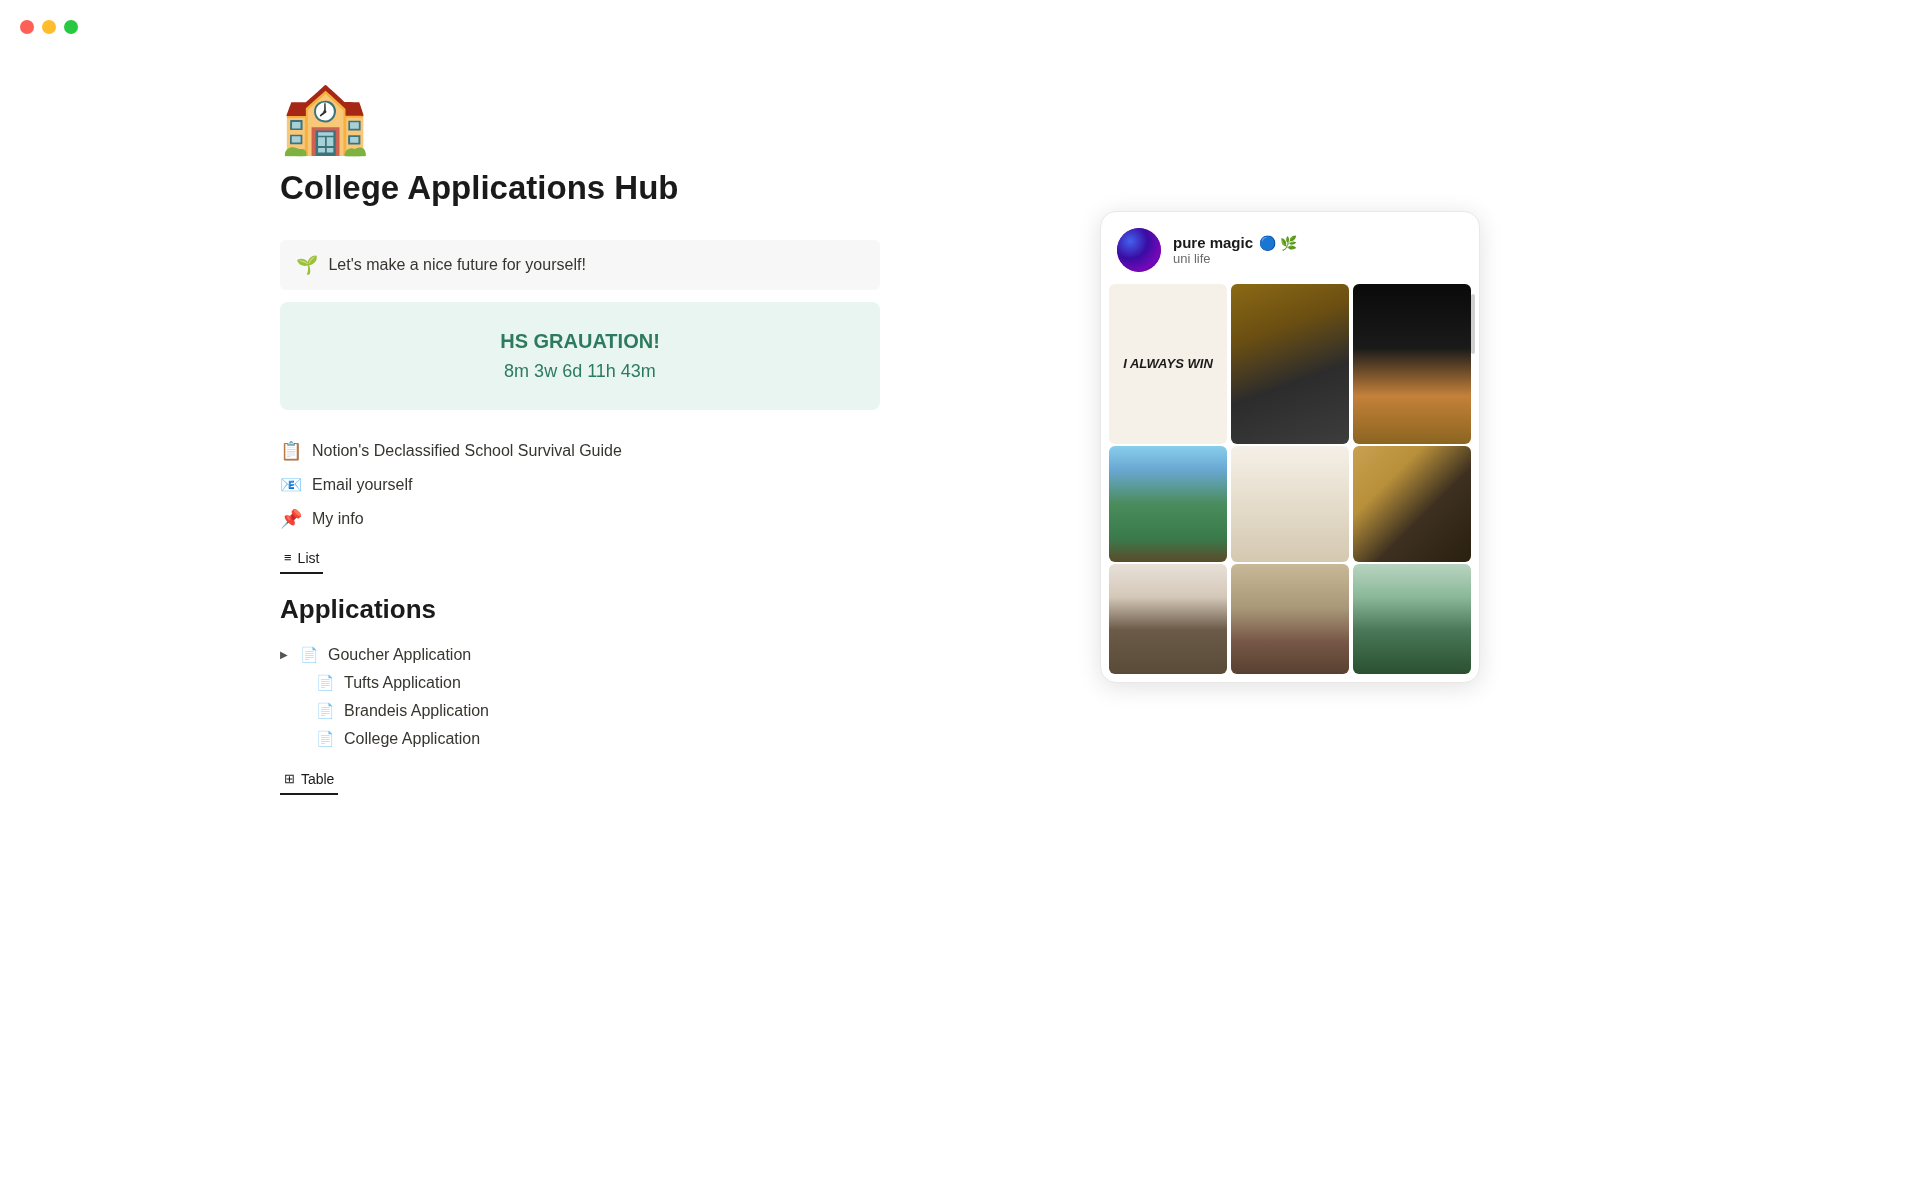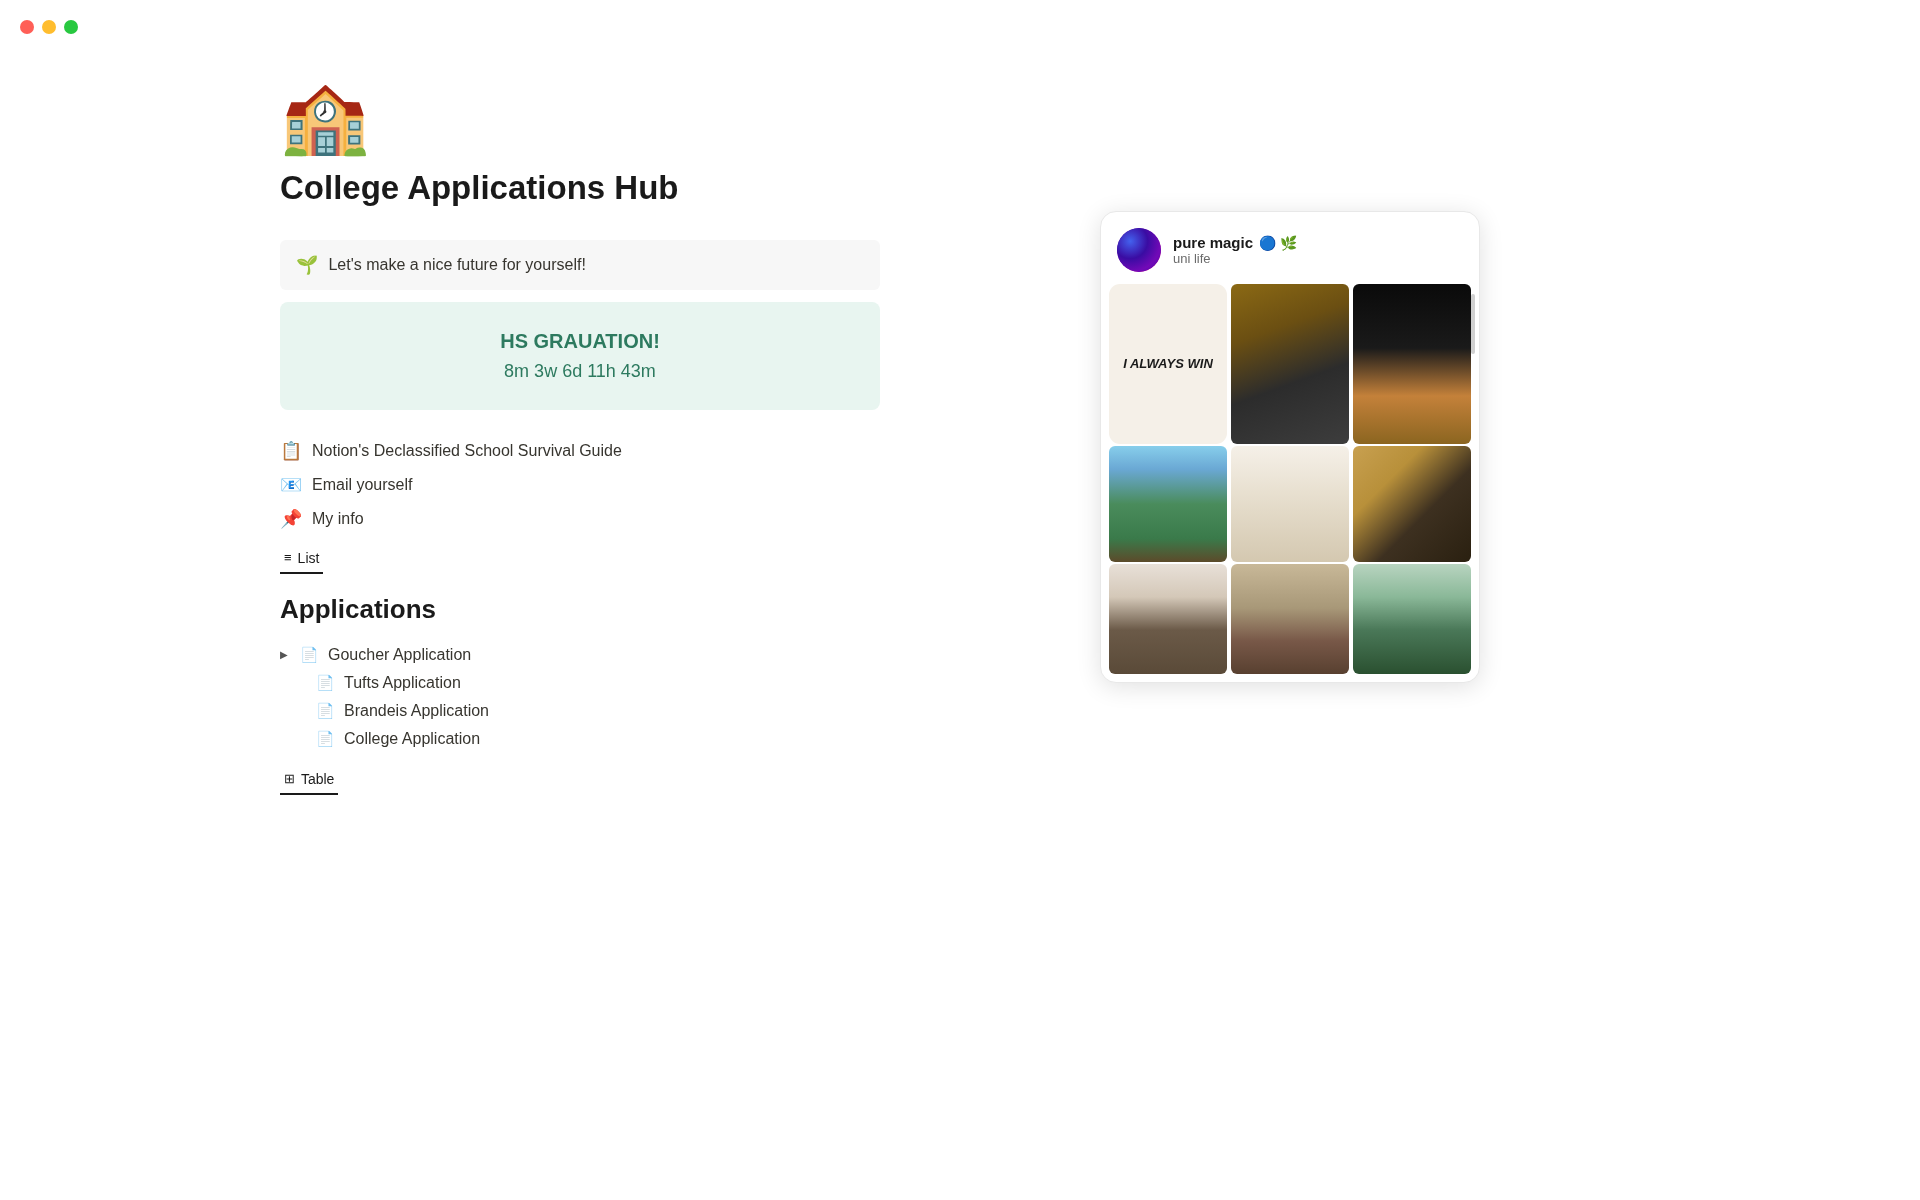--- a/index.html
+++ b/index.html
@@ -324,21 +324,21 @@
       overflow: hidden;
     }
 
     .img-tall {
       height: 160px;
     }
 
     
     .text-cell {
       background: #f5f0e8;
-      border-radius: 11px;
+      border-radius: 6px;
       display: flex;
       align-items: center;
       justify-content: center;
       height: 160px;
     }
     .text-cell-content {
       font-size: 13px;
       font-weight: 700;
       color: #1a1a1a;
       text-align: center;

